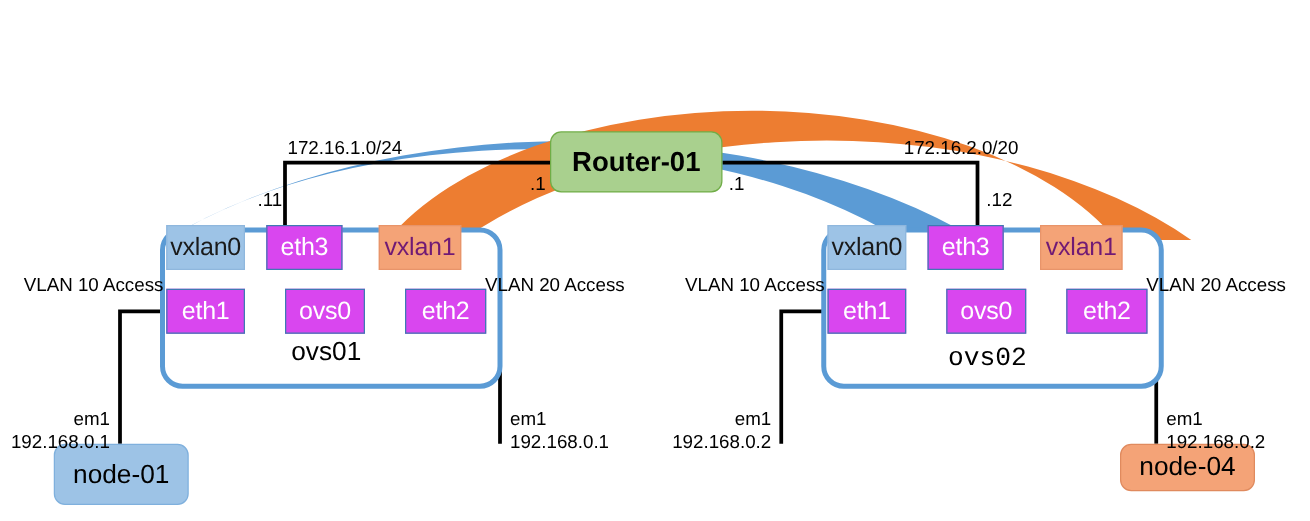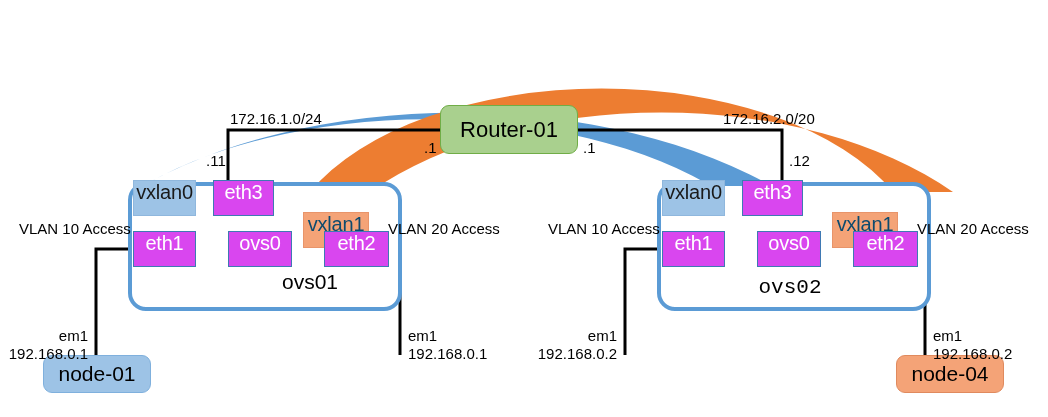--- a/index.html
+++ b/index.html
@@ -41,41 +41,41 @@
     color: #000000;
     text-align: center;
     white-space: nowrap;
   }
 
   
   .port {
     position: absolute;
     z-index: 5;
     display: flex;
+    align-items: center;
     justify-content: center;
     box-sizing: border-box;
     font-size: 20px;
     white-space: nowrap;
     letter-spacing: -0.2px;
   }
   .port.dark {
     background: #d946ef;
     color: #ffffff;
     border: 1px solid #3f79b3;
   }
   .port.light {
     background: #9DC3E6;
     color: #1a1a1a;
     border: 1px solid #8fb7dd;
   }
   .port.orange {
     background: #F4A377;
-    color: #0c4a6e;
+    color: #701a75;
     border: 1px solid #e8946a;
-    margin-top: 32px;
   }
 
   
   .host {
     position: absolute;
     z-index: 5;
     display: flex;
     align-items: center;
     justify-content: center;
     box-sizing: border-box;
@@ -101,20 +101,21 @@
     display: flex;
     align-items: center;
     justify-content: center;
     box-sizing: border-box;
     border-radius: 9px;
     background: #A9D08E;
     border: 1.5px solid #70AD47;
     color: #000000;
     font-size: 22px;
     white-space: nowrap;
+    font-weight: bold;
   }
 
   
   .anno {
     position: absolute;
     z-index: 6;
     font-size: 15px;
     color: #000000;
     white-space: nowrap;
     line-height: 1.22;
@@ -163,21 +164,21 @@
   </div>
   <div class="anno" style="left:424px; top:139px;">.1</div>
   <div class="anno" style="left:583px; top:139px;">.1</div>
 
   <div class="anno" style="left:230px; top:110px;text-align:center;">172.16.1.0/24</div>
   <div class="anno" style="left:206px; top:152px;">.11</div>
   <div class="anno" style="left:723px; top:110px;">172.16.2.0/20</div>
   <div class="anno" style="left:789px; top:152px;">.12</div>
 
   <div class="chassis" style="left:128px; top:182px; width:266px; height:121px;"></div>
-  <div class="chassis-label" style="left:145px; top:270px; width:266px;padding-left:32px;">ovs01</div>
+  <div class="chassis-label" style="left:128px; top:270px; width:266px;">ovs01</div>
 
   <div class="port light" style="left:133px; top:180px; width:63px; height:36px;">
     <span>vxlan0</span>
   </div>
   <div class="port dark" style="left:213px; top:180px; width:61px; height:36px;">
     <span>eth3</span>
   </div>
   <div class="port orange" style="left:303px; top:180px; width:66px; height:36px;">
     <span>vxlan1</span>
   </div>
@@ -214,21 +215,21 @@
   <div class="port dark" style="left:757px; top:231px; width:64px; height:36px;">
     <span>ovs0</span>
   </div>
   <div class="port dark" style="left:853px; top:231px; width:65px; height:36px;">
     <span>eth2</span>
   </div>
 
   <div class="anno" style="left:548px; top:220px;">VLAN 10 Access</div>
   <div class="anno" style="left:917px; top:220px;">VLAN 20 Access</div>
 
-  <div class="host blue" style="left:43px; top:355px; width:108px; height:38px;">
+  <div class="host blue" style="left:43px; top:355px; width:108px; height:49px;">
     <span>node-01</span>
   </div>
   <div class="anno right" style="left:0px; top:327px; width:88px;">em1</div>
   <div class="anno right" style="left:0px; top:345px; width:88px;">192.168.0.1</div>
 
   <div class="anno" style="left:408px; top:327px;">em1</div>
   <div class="anno" style="left:408px; top:345px;">192.168.0.1</div>
 
   <div class="anno right" style="left:529px; top:327px; width:88px;">em1</div>
   <div class="anno right" style="left:529px; top:345px; width:88px;">192.168.0.2</div>

